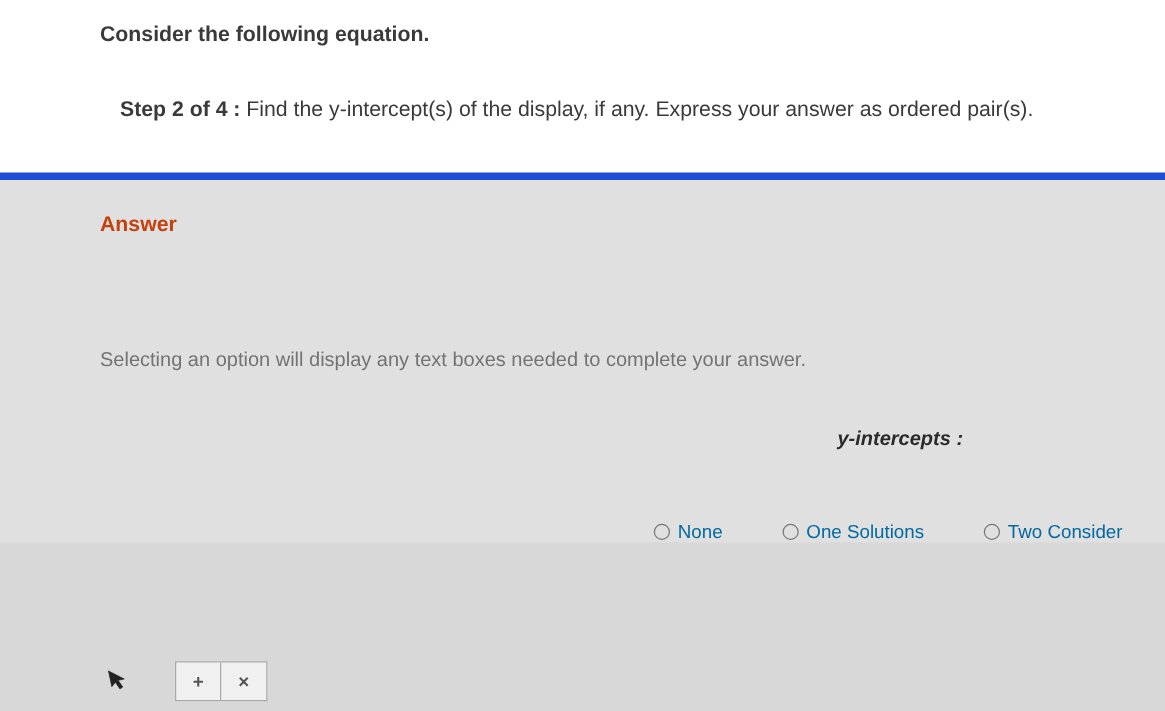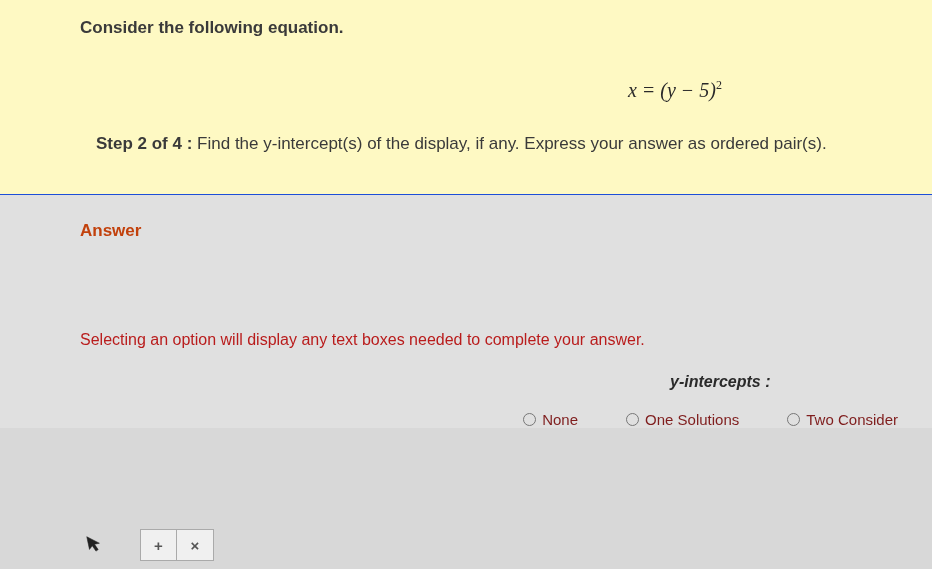--- a/index.html
+++ b/index.html
@@ -9,23 +9,23 @@
     }
     body {
       font-family: -apple-system, BlinkMacSystemFont, "Segoe UI", Arial, sans-serif;
       background: #d8d8d8;
       width: 932px;
       height: 569px;
       overflow: hidden;
       position: relative;
     }
     .question-panel {
-      background: #fef9c3;
+      background: #ffffff;
       padding: 18px 30px 30px 80px;
-      border-bottom: 1px solid #1d4ed8;
+      border-bottom: 6px solid #1d4ed8;
     }
     .intro {
       color: #3a3a3a;
       font-size: 17px;
       font-weight: 600;
       margin-bottom: 40px;
     }
     .equation {
       color: #2a2a2a;
       font-size: 20px;
@@ -53,38 +53,38 @@
       background: #e0e0e0;
       padding: 26px 30px 0 80px;
     }
     .answer-label {
       color: #c2410c;
       font-size: 17px;
       font-weight: 700;
       margin-bottom: 90px;
     }
     .hint-line {
-      color: #b91c1c;
+      color: #737373;
       font-size: 16px;
-      margin-bottom: 24px;
+      margin-bottom: 45px;
     }
     .intercepts-label {
       color: #2a2a2a;
       font-size: 16px;
       font-weight: 700;
       font-style: italic;
       margin-left: 590px;
-      margin-bottom: 20px;
+      margin-bottom: 56px;
     }
     .options-row {
       display: flex;
       justify-content: flex-end;
       gap: 48px;
       padding-right: 4px;
-      color: #7f1d1d;
+      color: #0369a1;
       font-size: 15px;
       align-items: center;
     }
     .radio-option {
       display: flex;
       align-items: center;
       gap: 6px;
       cursor: pointer;
     }
     .radio-circle {
@@ -124,23 +124,20 @@
       font-size: 18px;
       color: #222;
       transform: rotate(-12deg);
     }
   </style>
 </head>
 <body>
 
 <div class="question-panel">
   <div class="intro">Consider the following equation.</div>
-  <div class="equation">
-    <span>x</span><span> = </span><span>(</span><span>y</span><span> − 5)</span><span class="sup">2</span>
-  </div>
   <div class="step-line">
     <span class="step-label">Step 2 of 4 :</span><span> Find the y-intercept(s) of the display, if any. Express your answer as ordered pair(s).</span>
   </div>
 </div>
 
 <div class="answer-panel">
   <div class="answer-label">Answer</div>
   <div class="hint-line">Selecting an option will display any text boxes needed to complete your answer.</div>
   <div class="intercepts-label">y-intercepts :</div>
   <div class="options-row">

